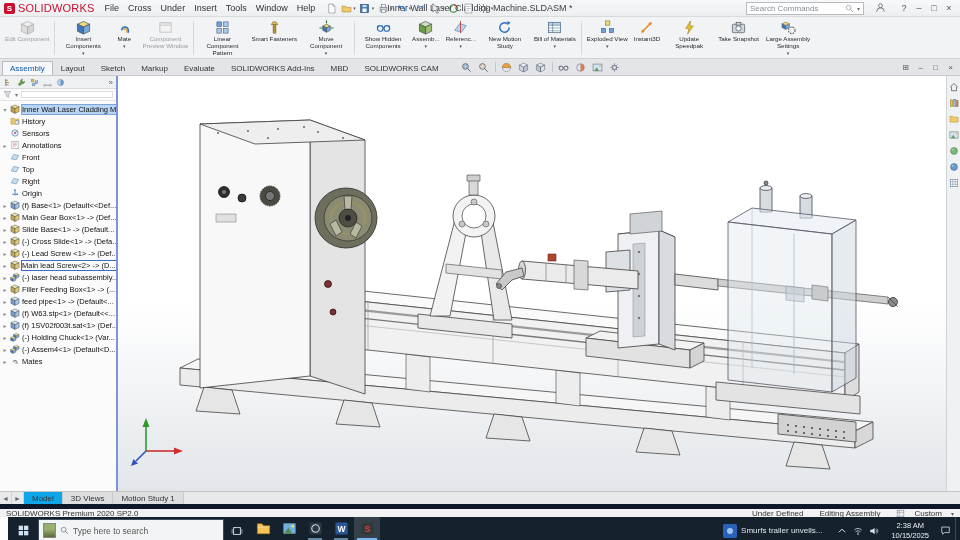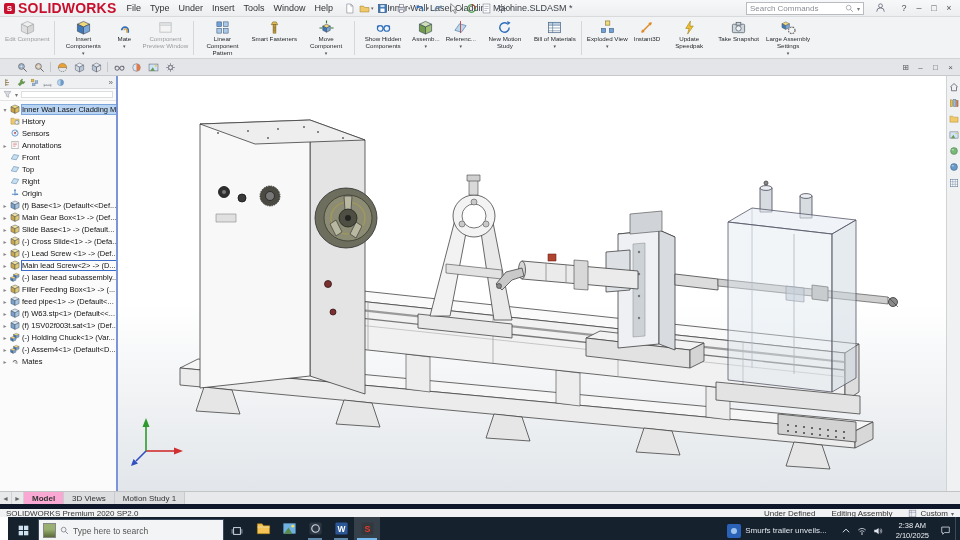--- a/index.html
+++ b/index.html
@@ -4,21 +4,21 @@
 <style>
   *{margin:0;padding:0;box-sizing:border-box}
   html,body{width:960px;height:540px;overflow:hidden;font-family:"Liberation Sans","DejaVu Sans",sans-serif;background:#fff}
   .app{position:relative;width:960px;height:540px;background:#fff}
   svg{display:block}
 
   
   .titlebar{position:absolute;top:0;left:0;right:0;height:17px;background:linear-gradient(#f7f8f9,#eceef0);border-bottom:1px solid #d8dadc;display:flex;align-items:center;font-size:9px;color:#333;padding:0 4px;gap:6px;z-index:6}
   .brand{display:flex;align-items:center;gap:3px;z-index:2}
   .brand-glyph{width:11px;height:11px;background:var(--c-brand,#c8102e);color:#fff;font-size:8px;font-weight:bold;display:flex;align-items:center;justify-content:center;border-radius:2px}
-  .brand-text{color:var(--c-brand,#c8102e);font-weight:bold;font-size:14px;letter-spacing:.2px}
+  .brand-text{color:var(--c-brand,#c8102e);font-weight:normal;font-size:11px;letter-spacing:.2px}
   .menus{display:flex;gap:1px;z-index:2}
   .menu-item{padding:1px 4px;cursor:default}
   .qat{display:flex;gap:3px;align-items:center;z-index:2}
   .qbtn{width:12px;height:12px;display:flex;align-items:center;justify-content:center}
   .qbtn svg{width:11px;height:11px}
   .qcaret{font-size:5px;color:#666;margin-left:-2px}
   .tb-title{position:absolute;left:260px;right:260px;text-align:center;font-size:9px;color:#3a3f44;white-space:nowrap;overflow:hidden}
   .tb-right{margin-left:auto;display:flex;align-items:flex-start;gap:11px;z-index:2}
   .searchbox{width:118px;height:13px;background:#fff;border:1px solid #b8bcc0;display:flex;align-items:center;font-size:8px;color:#8a8f94;padding:0 3px;gap:3px}
   .s-text{flex:1;overflow:hidden;white-space:nowrap}
@@ -73,26 +73,26 @@
   .triad{position:absolute;left:12px;bottom:24px;width:58px;height:52px}
 
   .taskpane{width:14px;background:#f0f1f2;border-left:1px solid #d0d2d4;display:flex;flex-direction:column;align-items:center;gap:5px;padding-top:5px}
   .tpicon{width:11px;height:11px;font-size:9px;color:#555;display:flex;align-items:center;justify-content:center}
   .tpicon svg{width:10px;height:10px}
 
   
   .doctabs{position:absolute;top:491px;left:0;right:0;height:13px;background:#e8e9ea;border-top:1px solid #c2c4c6;display:flex;align-items:stretch;font-size:8px;color:#333;z-index:5}
   .dnav{width:12px;display:flex;align-items:center;justify-content:center;color:#666;font-size:7px;border-right:1px solid #d0d2d4}
   .dtab{padding:0 8px;display:flex;align-items:center;border-right:1px solid #c8cacd;background:#dcdedf}
-  .dtab.active{background:#f9a8d4;font-weight:bold}
+  .dtab.active{background:#0ea5e9;font-weight:normal}
 
   
   .statusbar{position:absolute;top:504px;left:0;right:0;height:13px;background:#f1f2f3;border-top:5px solid #0f172a;display:flex;align-items:center;font-size:8px;color:#333;padding:0 6px;z-index:5}
   .sb-right{margin-left:auto;display:flex;align-items:center;gap:16px}
-  .sb-config{display:flex;align-items:center;gap:3px}
+  .sb-config{display:flex;align-items:center;gap:9px}
   .sb-config svg{width:9px;height:9px}
   .sb-caret{font-size:6px;color:#666}
 
   
   .taskbar{position:absolute;top:517px;left:8px;right:0;height:27px;background:var(--c-taskbar-bg,#16212e);display:flex;align-items:center;color:#e8edf2;z-index:6}
   .startbtn{width:30px;height:23px;display:flex;align-items:center;justify-content:center}
   .startbtn svg{width:11px;height:11px}
   .tsearch{width:186px;height:23px;background:#f3f4f5;display:flex;align-items:center;gap:4px;padding:0 4px;color:#555;font-size:8.5px;border:1px solid #3a4a5c}
   .thumb{width:13px;height:15px;background:linear-gradient(#9ab072 40%,#5a6a3a);border:1px solid #888;flex:0 0 auto}
   .tsearch svg{width:9px;height:9px;flex:0 0 auto}
@@ -121,21 +121,21 @@
 
 <div class="app">
 
   <div class="titlebar">
     <div class="brand">
       <span class="brand-glyph">S</span>
       <span class="brand-text">SOLIDWORKS</span>
     </div>
     <div class="menus" id="menus">
         <span class="menu-item">File</span>
-        <span class="menu-item">Type</span>
+        <span class="menu-item">Cross</span>
         <span class="menu-item">Under</span>
         <span class="menu-item">Insert</span>
         <span class="menu-item">Tools</span>
         <span class="menu-item">Window</span>
         <span class="menu-item">Help</span>
       </div>
     <div class="qat" id="qat">
         <span class="qbtn">
           <svg viewBox="0 0 16 16" xmlns="http://www.w3.org/2000/svg">
             <path d="M4 1.5h6l3 3v10H4z" fill="#fff" stroke="#778" stroke-width=".8"></path>
@@ -423,20 +423,30 @@
             </g>
             <circle cx="11.5" cy="11" r="3.5" fill="none" stroke="#666" stroke-width="1.2" stroke-dasharray="1.8,1"></circle>
           </svg>
         </span>
         <span class="rlabel">Large Assembly Settings</span>
         <span class="rcaret">▾</span>
       </div>
     </div>
 
   <div class="tabstrip">
+    <div style="display:flex" id="ctabs">
+        <span class="ctab active">Assembly</span>
+        <span class="ctab">Layout</span>
+        <span class="ctab">Sketch</span>
+        <span class="ctab">Markup</span>
+        <span class="ctab">Evaluate</span>
+        <span class="ctab">SOLIDWORKS Add-Ins</span>
+        <span class="ctab">MBD</span>
+        <span class="ctab">SOLIDWORKS CAM</span>
+      </div>
     <div class="headsup" id="headsup">
         <span class="hbtn">
           <svg viewBox="0 0 16 16" xmlns="http://www.w3.org/2000/svg">
             <rect x="4.3" y="4.3" width="4.4" height="4.4" fill="none" stroke="#2f6fbe" stroke-width=".8"></rect>
             <circle cx="6.5" cy="6.5" r="4.2" fill="none" stroke="#555" stroke-width="1.1"></circle>
             <path d="M9.7 9.7L14 14" stroke="#555" stroke-width="1.3"></path>
           </svg>
         </span>
         <span class="hbtn">
           <svg viewBox="0 0 16 16" xmlns="http://www.w3.org/2000/svg">
@@ -1121,21 +1131,21 @@
           </span>
           <span class="tric">
             <svg viewBox="0 0 16 16" xmlns="http://www.w3.org/2000/svg">
               <polygon points="2,6 5,6 9,3 9,13 5,10 2,10" fill="#dfe6ee"></polygon>
               <path d="M11 5.5a4 4 0 0 1 0 5M12.5 4a6 6 0 0 1 0 8" fill="none" stroke="#dfe6ee" stroke-width="1"></path>
             </svg>
           </span>
         </div>
       <div class="clock">
         <span>2:38 AM</span>
-        <span>2/10/2025</span>
+        <span>10/15/2025</span>
       </div>
       <div class="notif" id="notifIcon">
           <svg viewBox="0 0 16 16" xmlns="http://www.w3.org/2000/svg">
             <path d="M2.5 3h11v8h-7l-2.5 2.5V11h-1.5z" fill="none" stroke="#dfe6ee" stroke-width="1.1"></path>
           </svg>
         </div>
       <div class="sliver"></div>
     </div>
   </div>
 

